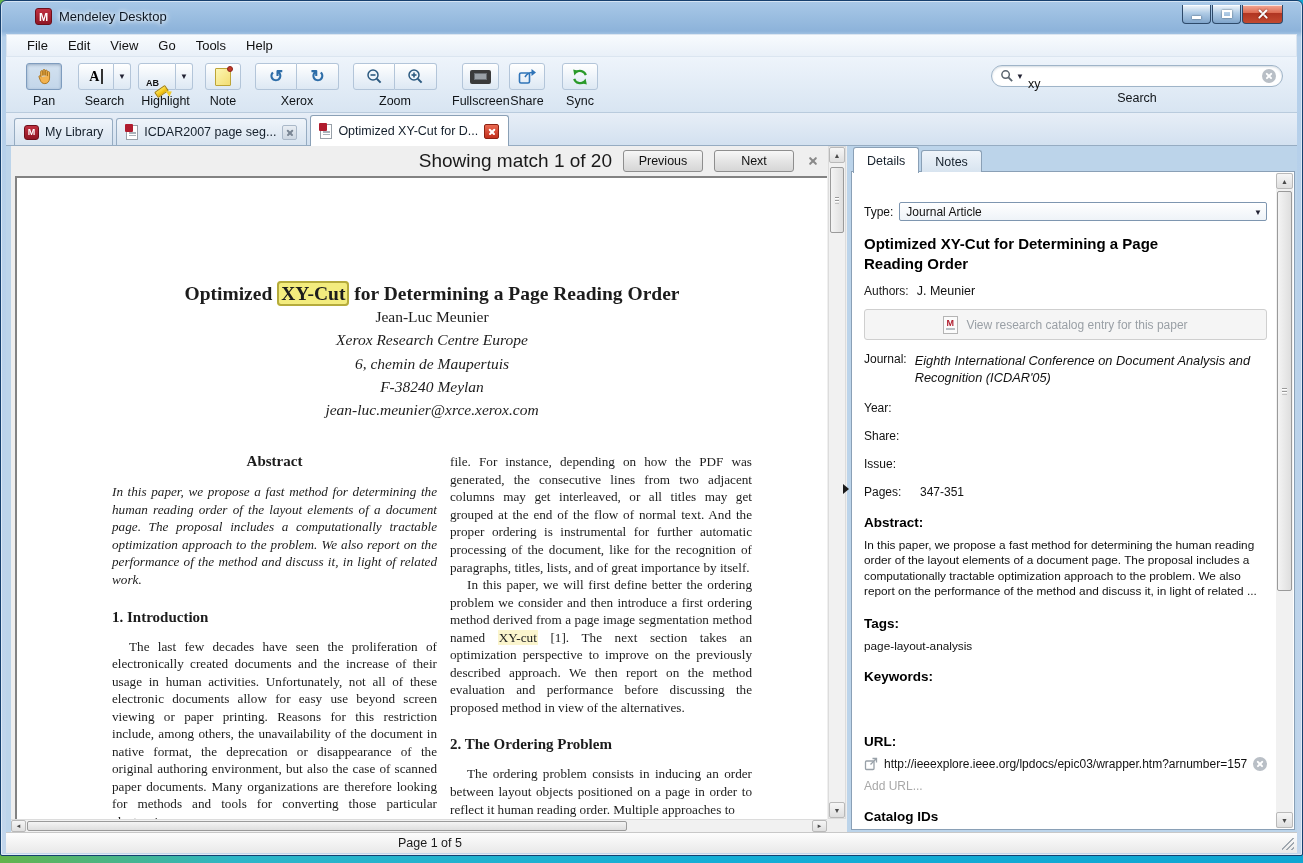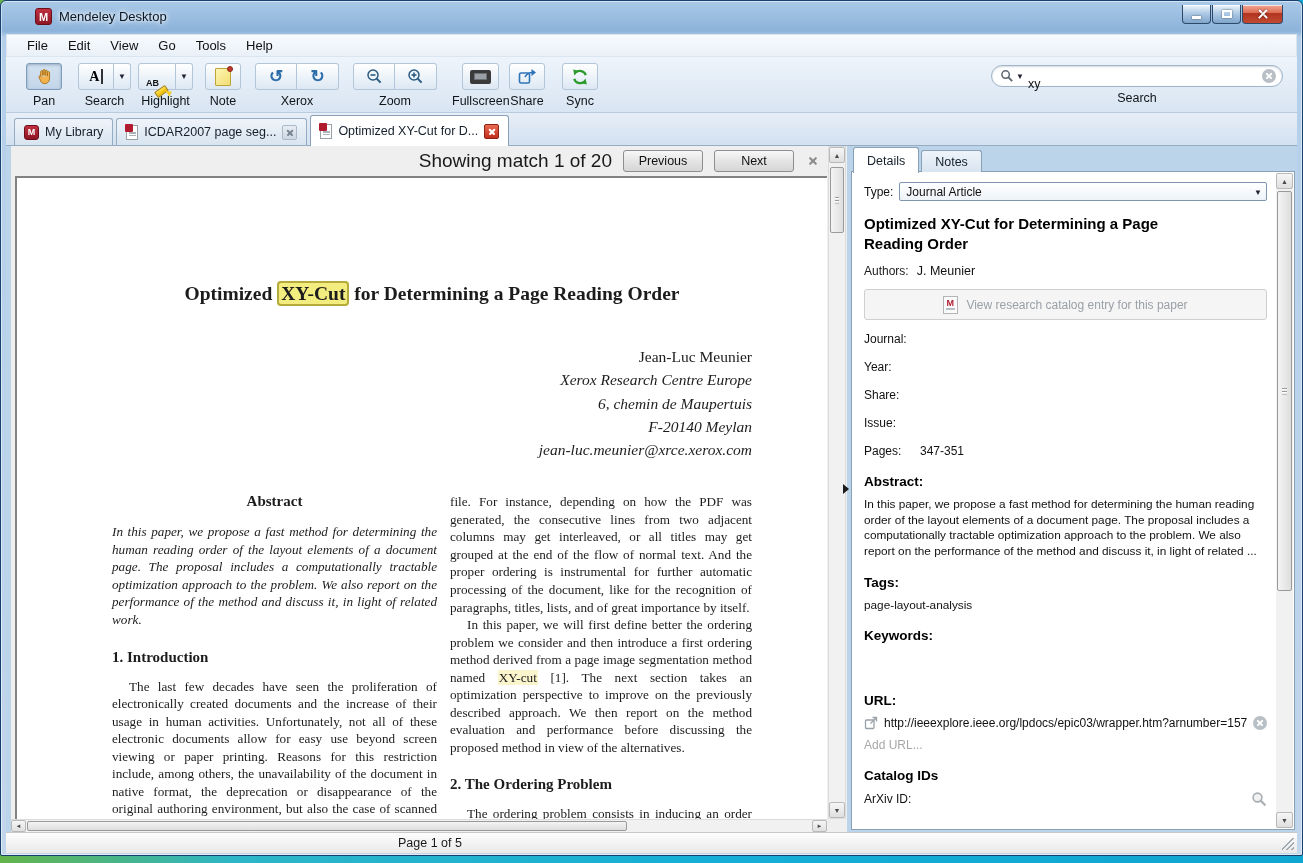--- a/index.html
+++ b/index.html
@@ -127,21 +127,21 @@
   
   .page {
     position:absolute; left:4px; top:30px; right:20px; bottom:13px; background:#fff;
     border-left:2px solid #828282; border-top:2px solid #828282; overflow:hidden;
     font-family:"Liberation Serif","DejaVu Serif",serif; color:#1c1c1c;
   }
   .page-inner { padding:105px 0 0 95px; width:735px; }
   .doc-title { font-size:19.5px; font-weight:bold; text-align:center; width:640px; }
   .hl-current { background:#f3ec7e; border:2px solid #b5ab3c; border-radius:4px; padding:0 2px; }
   .hl-other { background:#fbf5cd; padding:0 1px; }
-  .author-block { margin-top:40px; text-align:right; width:640px; font-size:15.5px; line-height:1.5; }
+  .author-block { text-align:center; width:640px; font-size:15.5px; line-height:1.5; }
   .author-block .it { font-style:italic; }
   .columns { display:flex; gap:13px; margin-top:32px; width:640px; }
   .colL { width:325px; } .colR { width:302px; }
   .columns p { font-size:13.2px; line-height:1.33; text-align:justify; }
   .columns .indent { text-indent:17px; }
   .sec-h { font-size:15px; font-weight:bold; margin:20px 0 12px; }
   .abs-h { font-size:15px; font-weight:bold; text-align:center; margin-bottom:13px; }
   .abs-p { font-style:italic; }
   
   .vscroll { position:absolute; right:1px; top:0; bottom:13px; width:18px; background:#f1f1f1; border:1px solid #dcdcdc; }
@@ -160,21 +160,21 @@
   .sb-corner { position:absolute; right:0; bottom:0; width:20px; height:13px; background:#efefef; }
   
   .details { position:absolute; left:843px; right:0; top:0; bottom:0; }
   .collapse-handle { position:absolute; left:-6px; top:338px; width:0; height:0;
     border-top:5px solid transparent; border-bottom:5px solid transparent; border-left:6px solid #1a1a1a; }
   .panel-tabs { position:absolute; top:0; left:4px; height:26px; display:flex; align-items:flex-end; z-index:2; }
   .ptab { height:22px; display:flex; align-items:center; padding:0 13px; margin-right:2px; font-size:12.5px; color:#15202c;
     border:1px solid #8aa0b6; border-bottom:none; border-radius:3px 3px 0 0; background:linear-gradient(#eff4fa,#d8e4f0); }
   .ptab.active { background:#fff; height:26px; margin-bottom:-1px; }
   .panel-frame { position:absolute; left:2px; right:2px; top:25px; bottom:2px; background:#fff; border:1px solid #8aa0b6; }
-  .panel-body { position:absolute; inset:1px 19px 1px 1px; overflow:hidden; padding:9px 8px 8px 11px; font-size:12px; color:#111; }
+  .panel-body { position:absolute; inset:1px 19px 1px 1px; overflow:hidden; padding:9px 8px 8px 11px; font-size:12px; color:#111;margin-top:20px; }
   .panel-scroll { position:absolute; top:1px; right:1px; bottom:1px; width:17px; background:#f1f1f1; }
   
   .row-type { display:flex; align-items:center; gap:6px; }
   .combo { flex:1; height:19px; border:1px solid #7e96b0; border-radius:2px; background:linear-gradient(#fff,#eef3f8);
     display:flex; align-items:center; padding-left:6px; position:relative; font-size:12px; }
   .combo-arrow { position:absolute; right:4px; top:5px; font-size:8px; color:#223; }
   .d-title { font-size:15px; font-weight:bold; line-height:1.3; margin:13px 0 11px; color:#000; width:330px; }
   .kv { display:flex; gap:8px; align-items:flex-start; }
   .kv .k { color:#1a1a1a; flex:none; }
   .catalog-btn { margin:11px 0 12px; height:31px; background:#f5f5f5; border:1px solid #cfcfcf; border-radius:3px;
@@ -410,21 +410,21 @@
           </span>
       </div>
 
       <div class="page">
         <div class="page-inner">
           <div class="doc-title"><span>Optimized </span><span class="hl-current">XY-Cut</span><span> for Determining a Page Reading Order</span></div>
           <div class="author-block">
             <div>Jean-Luc Meunier</div>
             <div class="it">Xerox Research Centre Europe</div>
             <div class="it">6, chemin de Maupertuis</div>
-            <div class="it">F-20140 Meylan</div>
+            <div class="it">F-38240 Meylan</div>
             <div class="it">jean-luc.meunier@xrce.xerox.com</div>
           </div>
           <div class="columns">
             <div class="colL">
               <div class="abs-h">Abstract</div>
               <p class="abs-p">In this paper, we propose a fast method for determining the human reading order of the layout elements of a document page. The proposal includes a computationally tractable optimization approach to the problem. We also report on the performance of the method and discuss it, in light of related work.</p>
               <div class="sec-h">1. Introduction</div>
               <p class="indent">The last few decades have seen the proliferation of electronically created documents and the increase of their usage in human activities. Unfortunately, not all of these electronic documents allow for easy use beyond screen viewing or paper printing. Reasons for this restriction include, among others, the unavailability of the document in native format, the deprecation or disappearance of the original authoring environment, but also the case of scanned paper documents. Many organizations are therefore looking for methods and tools for converting those particular electronic</p>
             </div>
             <div class="colR">
@@ -479,20 +479,21 @@
           <div class="catalog-btn">
             <span class="cat-ico">
                 <b>M</b>
                 <i></i>
               </span>
             <span>View research catalog entry for this paper</span>
           </div>
 
           <div class="row-journal">
             <span class="k">Journal:</span>
+            <span class="journal-val">Eighth International Conference on Document Analysis and Recognition (ICDAR'05)</span>
           </div>
 
           <div class="meta-row">
               <span class="k">Year:</span>
               <span></span>
             </div>
           <div class="meta-row">
               <span class="k">Share:</span>
               <span></span>
             </div>

